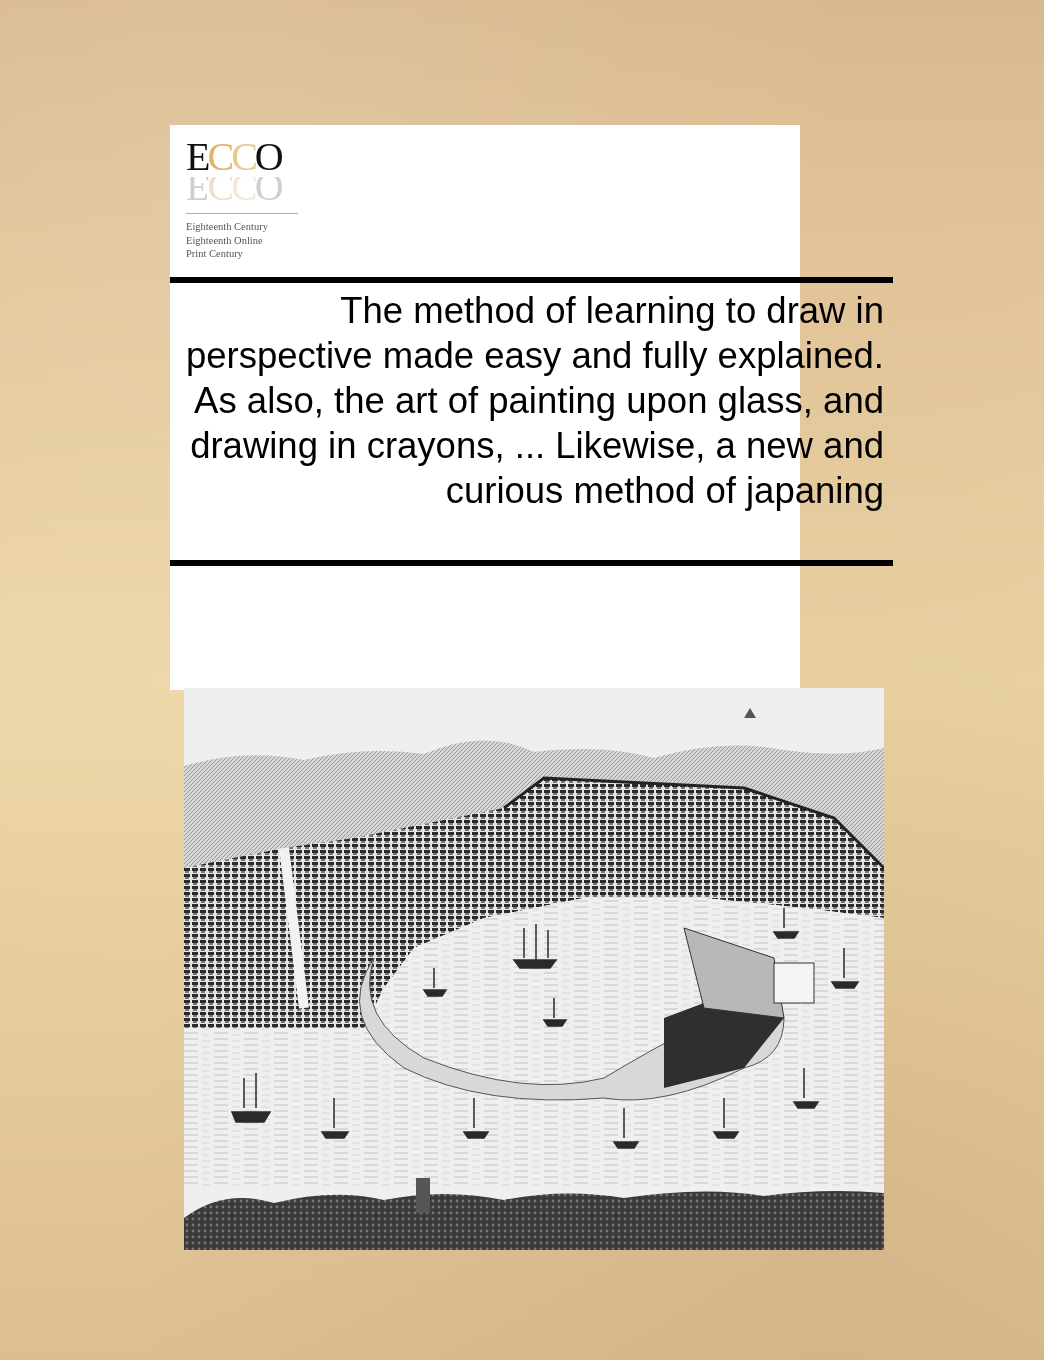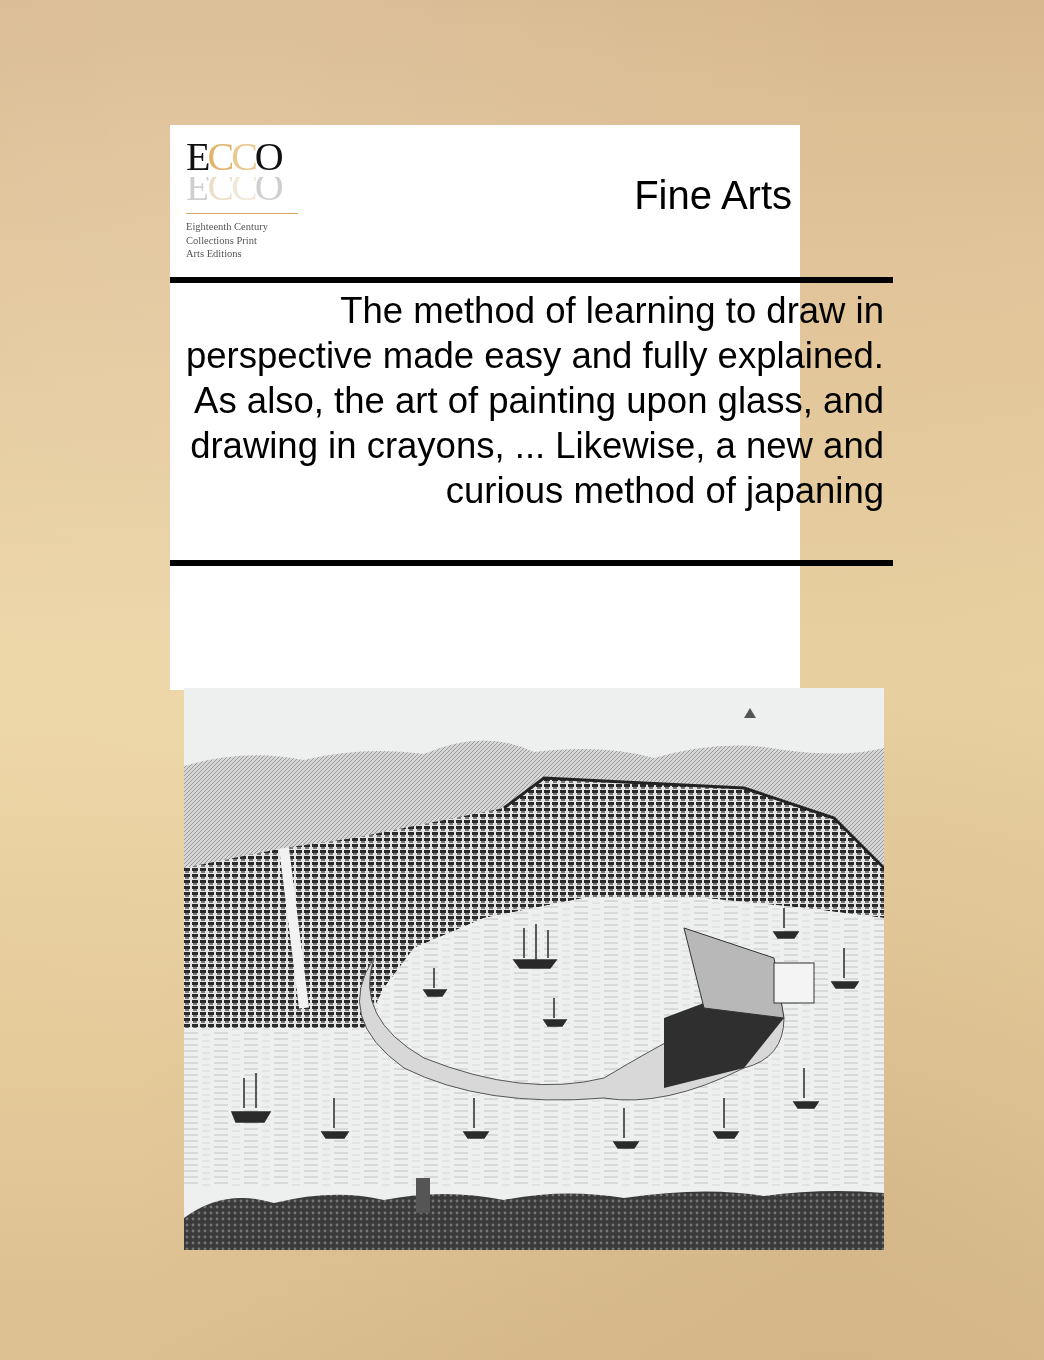--- a/index.html
+++ b/index.html
@@ -48,26 +48,25 @@
   <div class="logo">
     <div class="mark">
       <span style="color:#111">E</span><span style="color:#e0b46a">C</span><span style="color:#e8c98f">C</span><span style="color:#111">O</span>
     </div>
     <div class="mirror">
       <span style="color:#777">E</span><span style="color:#c9a56a">C</span><span style="color:#d8bf95">C</span><span style="color:#777">O</span>
     </div>
     <div class="rule"></div>
     <div class="caption">
       <div>Eighteenth Century</div>
-      <div>Collections Print</div>
-      <div>Arts Editions</div>
+      <div>Eighteenth Online</div>
+      <div>Print Century</div>
     </div>
   </div>
 
-  <div class="series">Fine Arts</div>
 
   <div class="bar top"></div>
   <h1 class="title">The method of learning to draw in perspective made easy and fully explained. As also, the art of painting upon glass, and drawing in crayons, ... Likewise, a new and curious method of japaning</h1>
   <div class="bar bottom"></div>
 </div>
 
 <div class="plate">
   <svg width="700" height="562" viewBox="0 0 700 562">
     <defs>
       <pattern id="roofs" width="8" height="6" patternUnits="userSpaceOnUse">

